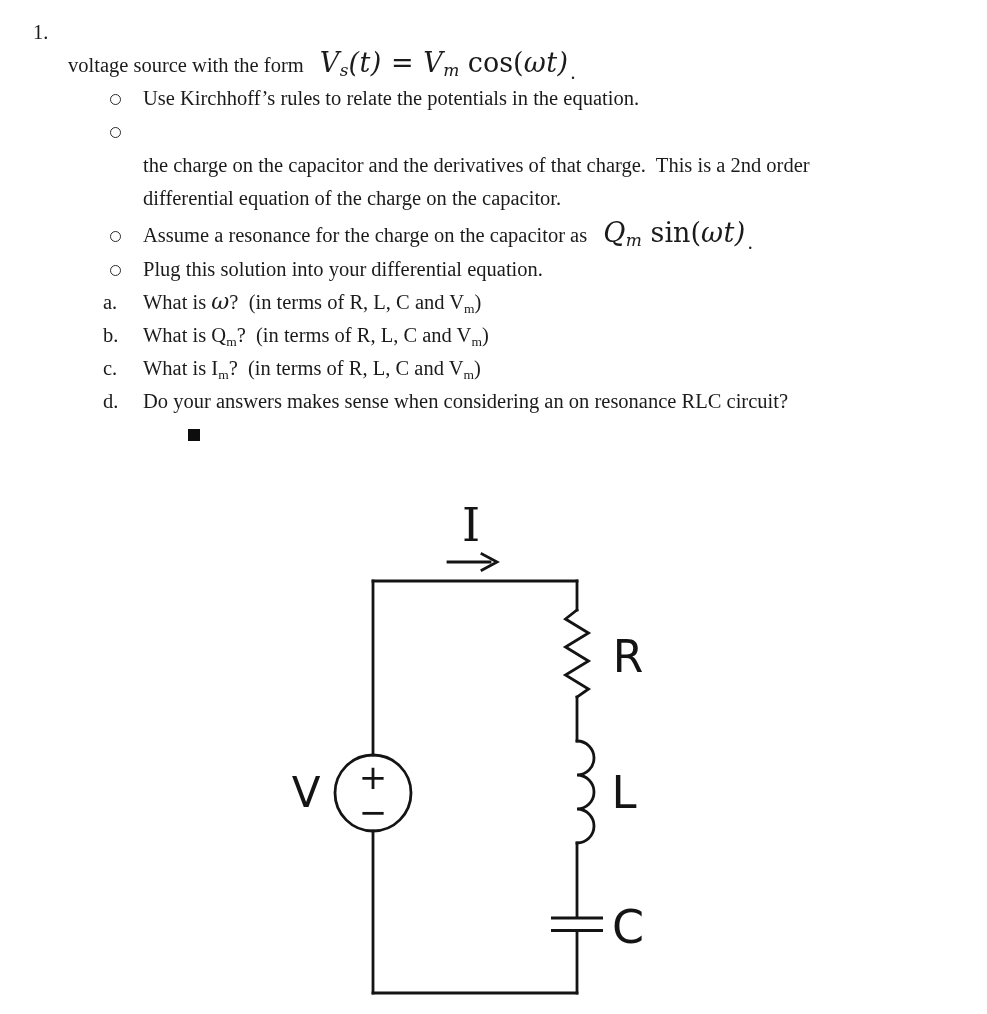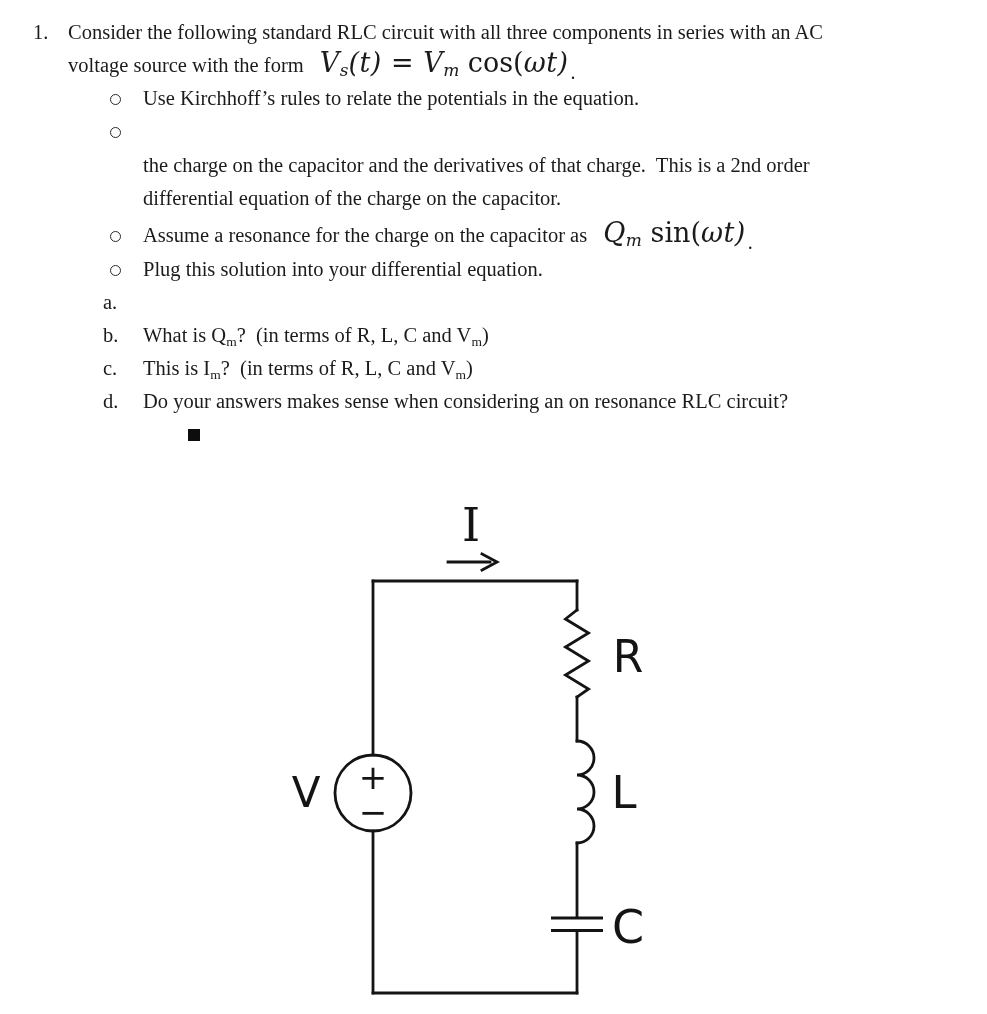--- a/index.html
+++ b/index.html
@@ -25,21 +25,20 @@
   .wire{stroke:#141414;stroke-width:2.8;fill:none;stroke-linecap:square;stroke-linejoin:miter;}
   .plate{stroke:#141414;stroke-width:3.2;fill:none;stroke-linecap:butt;}
   .clabel{font-family:"DejaVu Sans",sans-serif;fill:#141414;}
   .ilabel{font-family:"DejaVu Serif",serif;fill:#141414;}
 </style>
 </head>
 <body>
 
 <div class="line" style="top:21px">
   <span class="at" style="left:33px">1.</span>
-  <span class="at" style="left:68px">Consider the following standard RLC circuit with all three components in series with an AC</span>
 </div>
 
 <div class="line" style="top:54px">
   <span class="at" style="left:68px"><span>voltage source with the form</span><span class="eq eq-gap"><span>V</span><span class="s">s</span><span>(t) = </span><span>V</span><span class="s">m</span><span class="fn"> cos(</span><span>ω</span><span>t)</span></span><span class="eq-dot">.</span></span>
 </div>
 
 <div class="line" style="top:87px">
   <span class="circle-bullet" style="left:110px;top:7px"></span>
   <span class="at" style="left:143px">Use Kirchhoff’s rules to relate the potentials in the equation.</span>
 </div>
@@ -61,30 +60,31 @@
   <span class="at" style="left:143px"><span>Assume a resonance for the charge on the capacitor as</span><span class="eq eq-gap"><span>Q</span><span class="s">m</span><span class="fn"> sin(</span><span>ω</span><span>t)</span></span><span class="eq-dot">.</span></span>
 </div>
 
 <div class="line" style="top:258px">
   <span class="circle-bullet" style="left:110px;top:7px"></span>
   <span class="at" style="left:143px">Plug this solution into your differential equation.</span>
 </div>
 
 <div class="line" style="top:291px">
   <span class="at" style="left:103px">a.</span>
+  <span class="at" style="left:143px"><span>What is </span><span class="momega">ω</span><span>?  (in terms of R, L, C and V</span><span class="tsub">m</span><span>)</span></span>
 </div>
 
 <div class="line" style="top:324px">
   <span class="at" style="left:103px">b.</span>
   <span class="at" style="left:143px"><span>What is Q</span><span class="tsub">m</span><span>?  (in terms of R, L, C and V</span><span class="tsub">m</span><span>)</span></span>
 </div>
 
 <div class="line" style="top:357px">
   <span class="at" style="left:103px">c.</span>
-  <span class="at" style="left:143px"><span>This is I</span><span class="tsub">m</span><span>?  (in terms of R, L, C and V</span><span class="tsub">m</span><span>)</span></span>
+  <span class="at" style="left:143px"><span>What is I</span><span class="tsub">m</span><span>?  (in terms of R, L, C and V</span><span class="tsub">m</span><span>)</span></span>
 </div>
 
 <div class="line" style="top:390px">
   <span class="at" style="left:103px">d.</span>
   <span class="at" style="left:143px">Do your answers makes sense when considering an on resonance RLC circuit?</span>
 </div>
 
 <div class="line" style="top:423px">
   <span class="square-bullet" style="left:188px;top:6px"></span>
 </div>

